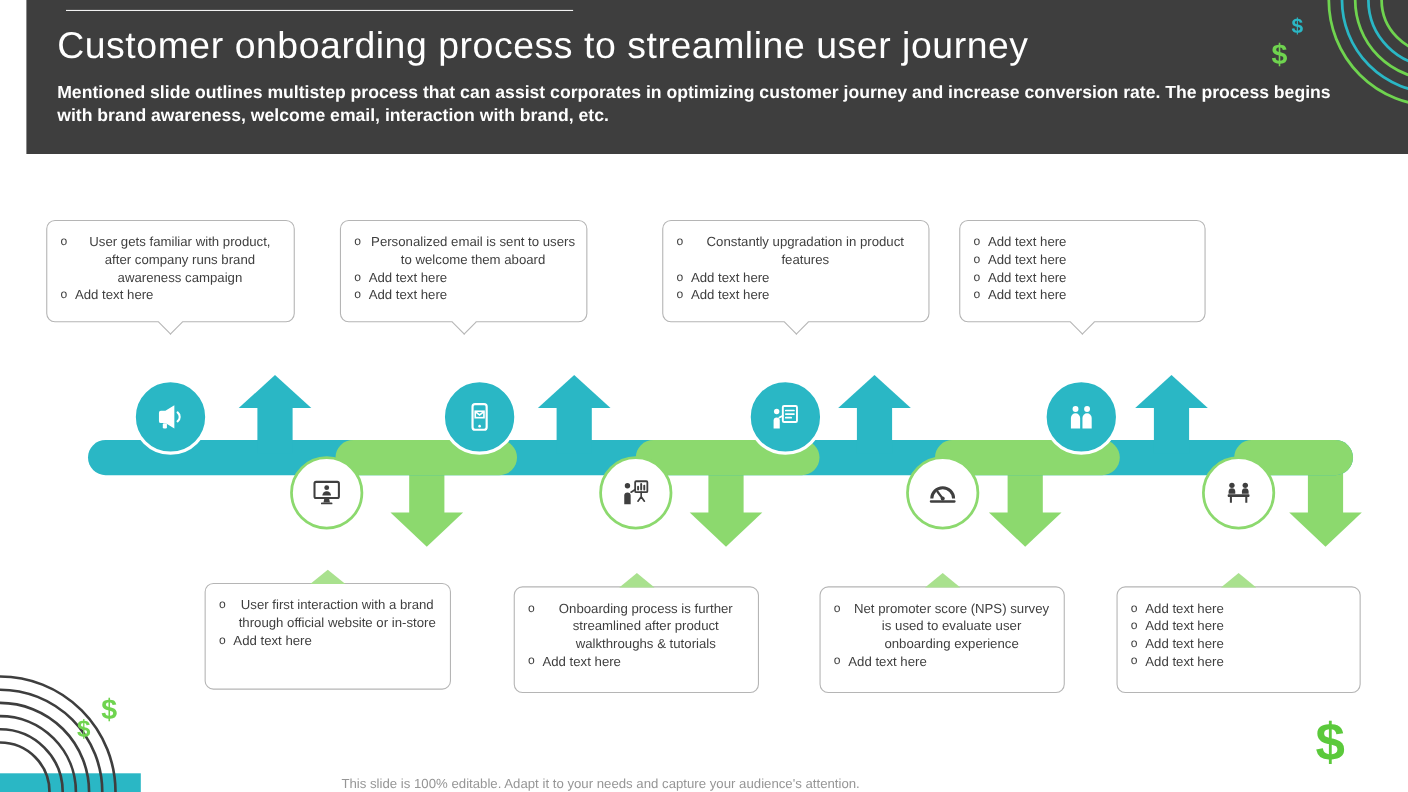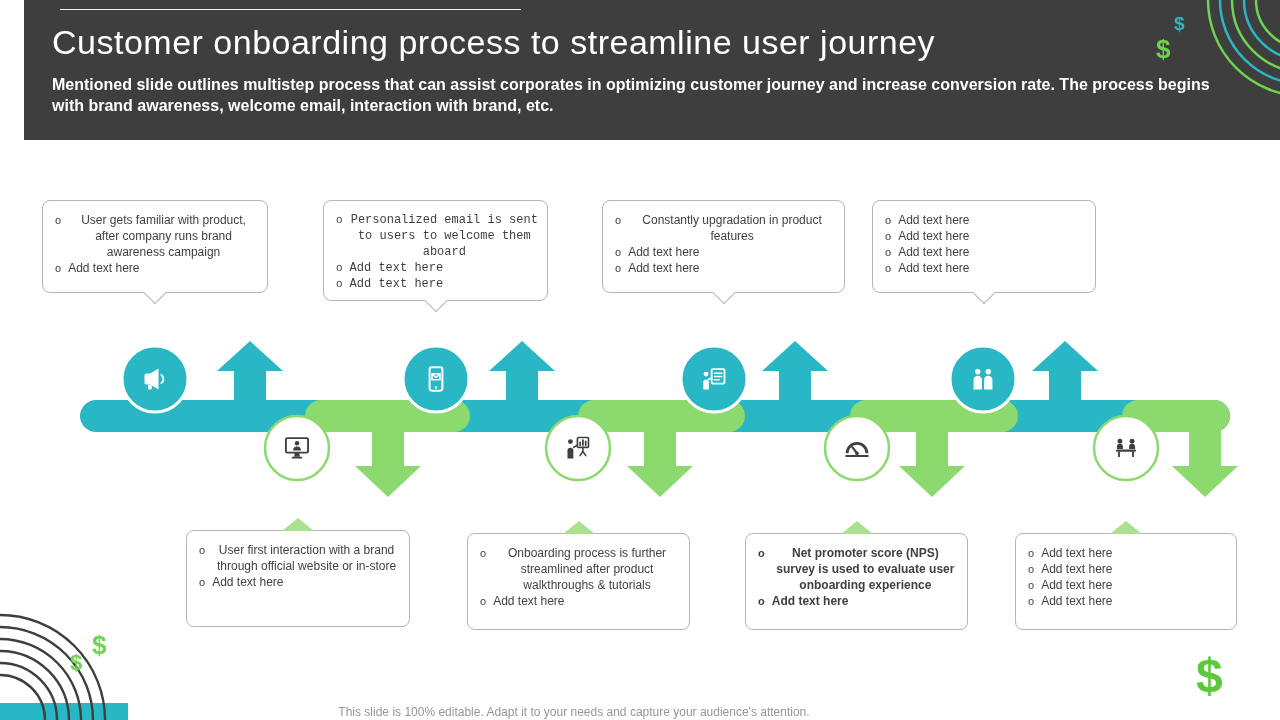--- a/index.html
+++ b/index.html
@@ -25,21 +25,21 @@
              border-left:16px solid transparent; border-right:16px solid transparent; border-bottom:13px solid #a9e18e; }
 
   
   .timeline { position:absolute; left:0; top:340px; }
   .node-icon { position:absolute; width:40px; height:40px; display:flex; align-items:center; justify-content:center; }
   .node-icon svg { width:28px; height:28px; }
   .node-icon.top-node { color:#ffffff; top:359px; }
   .node-icon.bottom-node { color:#3f3f3f; top:428px; }
 
   
-  .footer { position:absolute; top:705px; left:0; width:1092px; text-align:center; color:#969696; font-size:12px;margin-left:28px; }
+  .footer { position:absolute; top:705px; left:0; width:1092px; text-align:center; color:#969696; font-size:12px; }
   .corner-bl { position:absolute; left:0; top:600px; }
   .big-dollar { position:absolute; left:1196px; top:652px; font-size:48px; font-weight:700; color:#5bc93b; line-height:1; }
 </style>
 </head>
 <body>
 
 <div class="slide">
 
   <div class="header">
     <div class="top-line"></div>
@@ -59,21 +59,21 @@
   </div>
 
   <div class="callout" style="left:42px; top:200px; width:226px; min-height:93px;">
     <ul>
       <li>User gets familiar with product, after company runs brand awareness campaign</li>
       <li>Add text here</li>
     </ul>
     <div class="tail-down"></div>
   </div>
 
-  <div class="callout" style="left:323px; top:200px; width:225px; min-height:93px;font-family:Liberation Mono, monospace;">
+  <div class="callout" style="left:309px; top:200px; width:225px; min-height:93px;">
     <ul>
       <li>Personalized email is sent to users to welcome them aboard</li>
       <li>Add text here</li>
       <li>Add text here</li>
     </ul>
     <div class="tail-down"></div>
   </div>
 
   <div class="callout" style="left:602px; top:200px; width:243px; min-height:93px;">
     <ul>
@@ -221,21 +221,21 @@
   </div>
 
   <div class="callout" style="left:467px; top:533px; width:223px; min-height:97px;">
     <div class="tail-up"></div>
     <ul>
       <li>Onboarding process is further streamlined after product walkthroughs &amp; tutorials</li>
       <li>Add text here</li>
     </ul>
   </div>
 
-  <div class="callout" style="left:745px; top:533px; width:223px; min-height:97px;font-weight:bold;">
+  <div class="callout" style="left:745px; top:533px; width:223px; min-height:97px;">
     <div class="tail-up"></div>
     <ul>
       <li>Net promoter score (NPS) survey is used to evaluate user onboarding experience</li>
       <li>Add text here</li>
     </ul>
   </div>
 
   <div class="callout" style="left:1015px; top:533px; width:222px; min-height:97px;">
     <div class="tail-up"></div>
     <ul>

